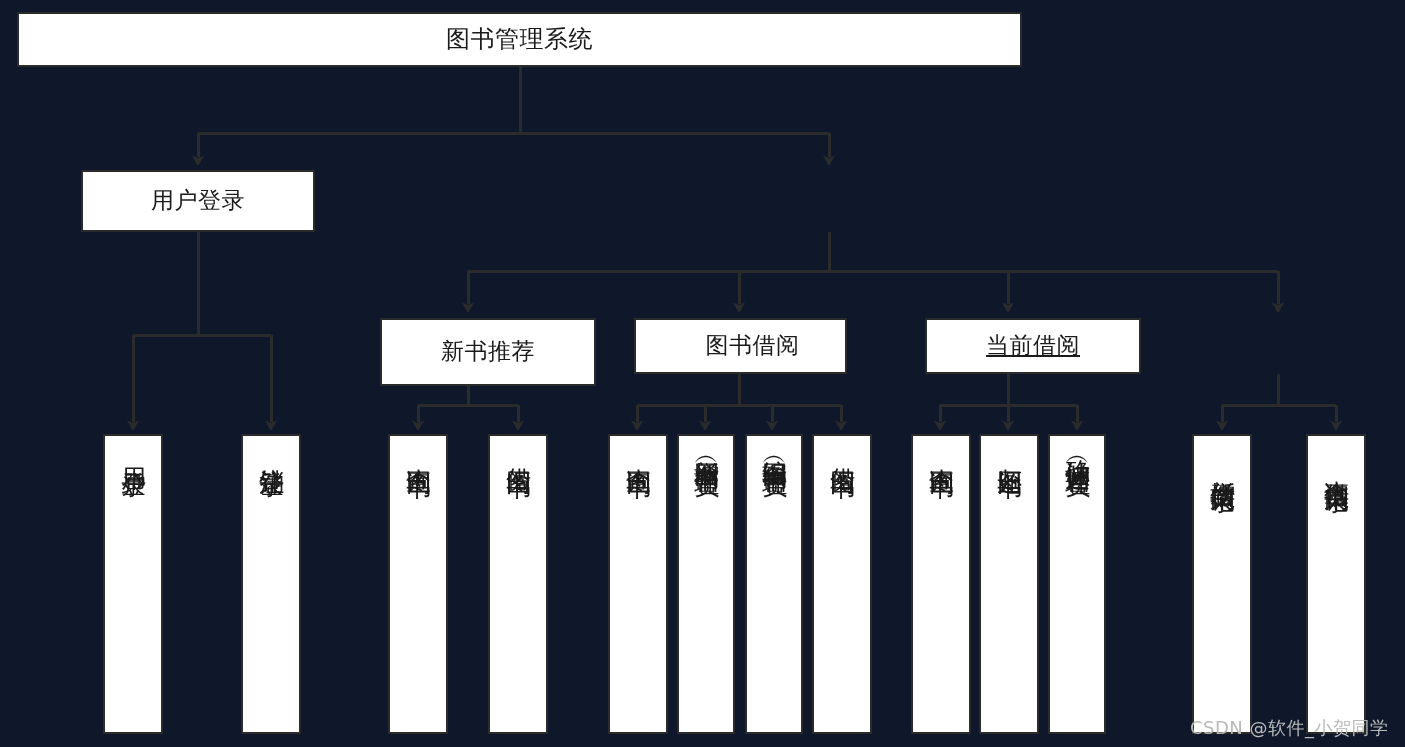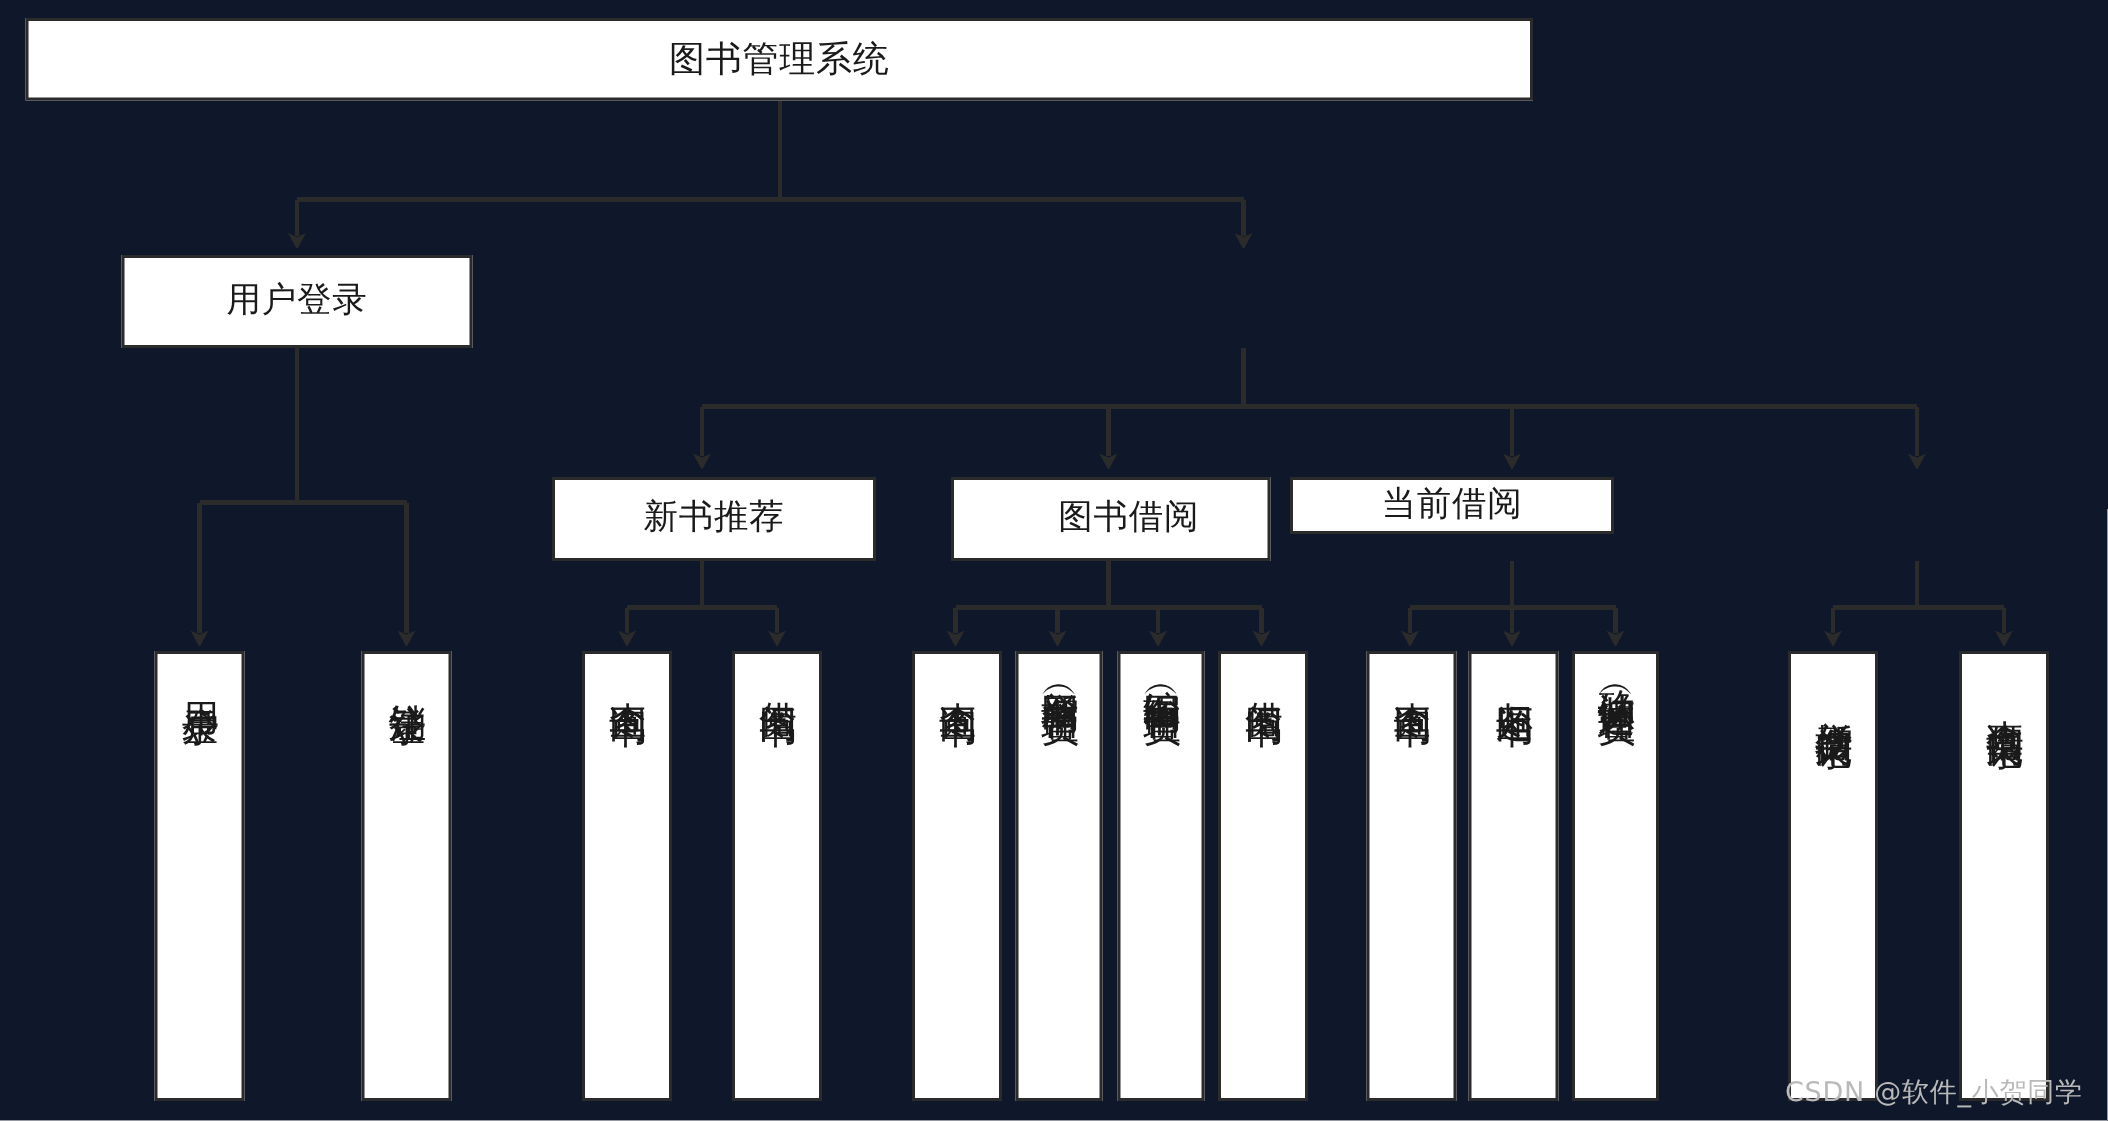--- a/index.html
+++ b/index.html
@@ -146,27 +146,27 @@
   </svg>
 
   <div class="node horiz root" style="left:17px; top:12px; width:1005px; height:55px;">
     <span class="node-label">图书管理系统</span>
   </div>
 
   <div class="node horiz" style="left:81px; top:170px; width:234px; height:62px;">
     <span class="node-label">用户登录</span>
   </div>
 
-  <div class="node horiz" style="left:368px; top:318px; width:216px; height:56px;">
+  <div class="node horiz" style="left:380px; top:318px; width:216px; height:68px;">
     <span class="node-label">新书推荐</span>
   </div>
   <div class="node horiz" style="left:634px; top:318px; width:213px; height:56px;padding-left:24px;">
     <span class="node-label">图书借阅</span>
   </div>
-  <div class="node horiz" style="left:860px; top:318px; width:216px; height:38px;">
+  <div class="node horiz" style="left:925px; top:318px; width:216px; height:56px;text-decoration:underline;">
     <span class="node-label">当前借阅</span>
   </div>
 
   <div class="node vert" style="left:103px; top:434px; width:60px; height:300px;">
     <span class="node-label">用户登录</span>
   </div>
   <div class="node vert" style="left:241px; top:434px; width:60px; height:300px;">
     <span class="node-label">注销登录</span>
   </div>
 

